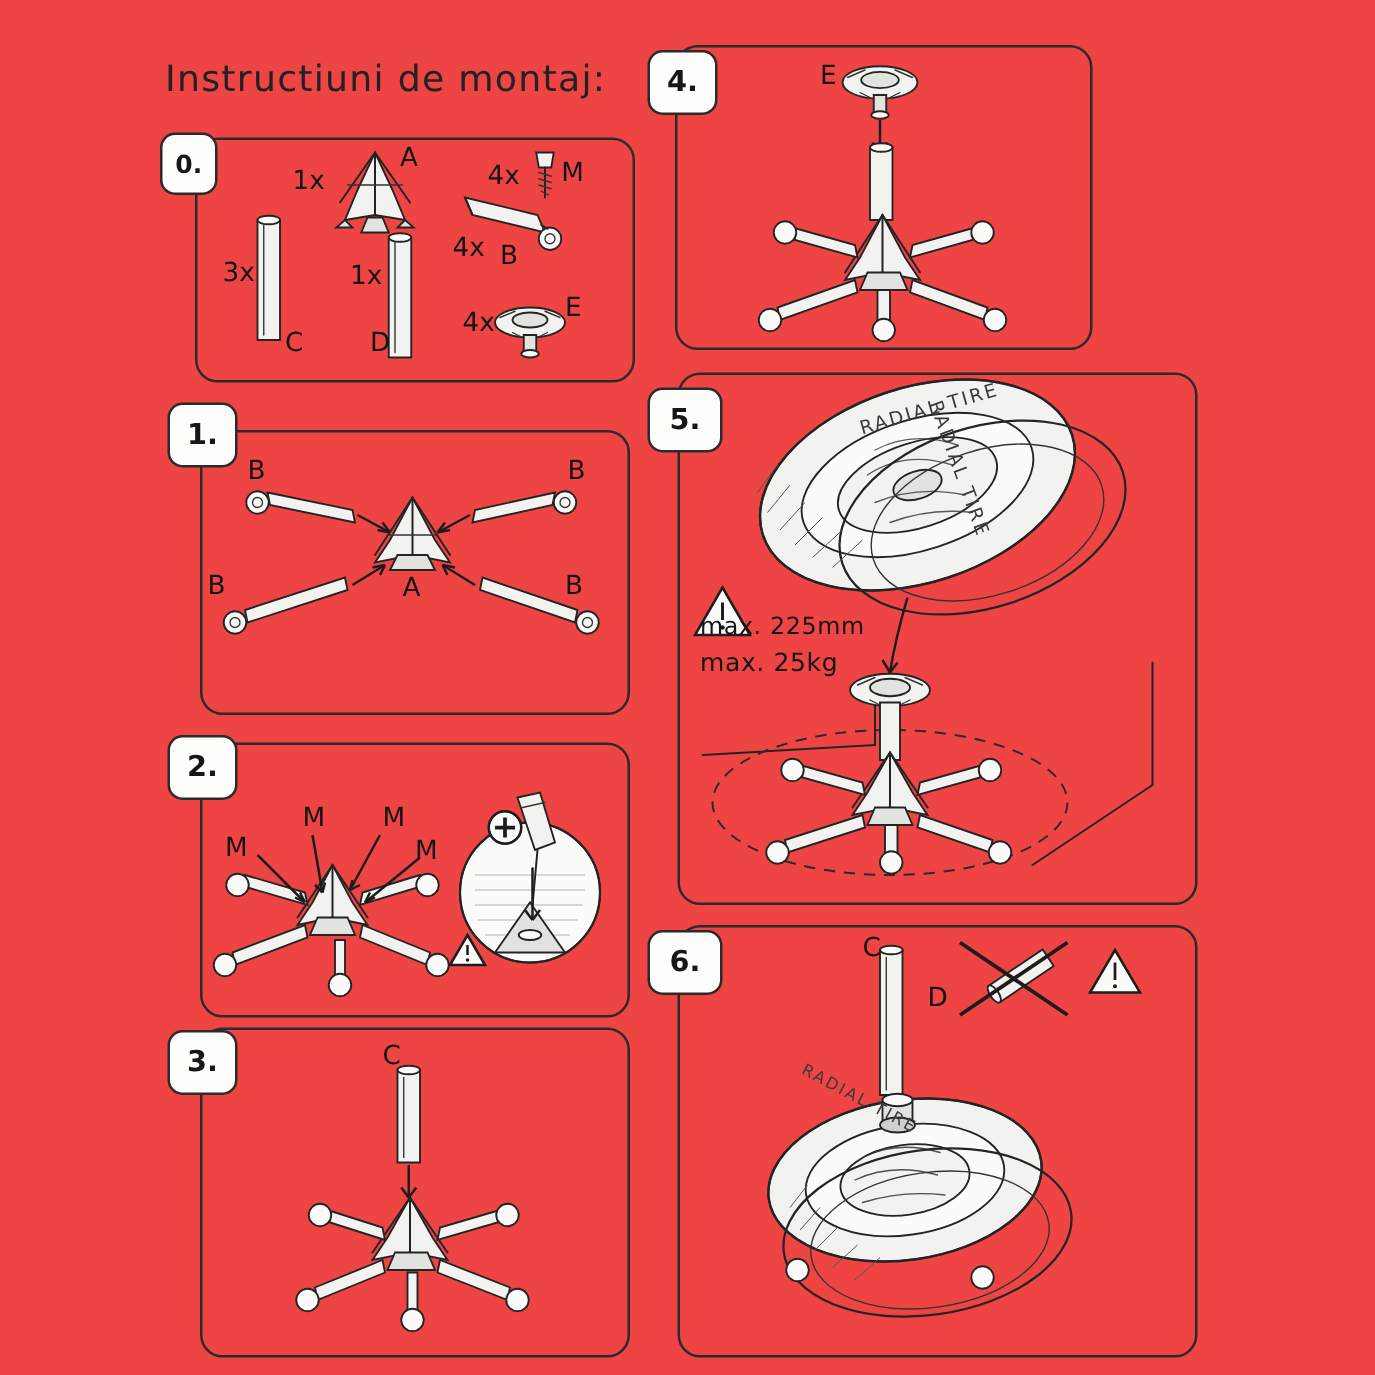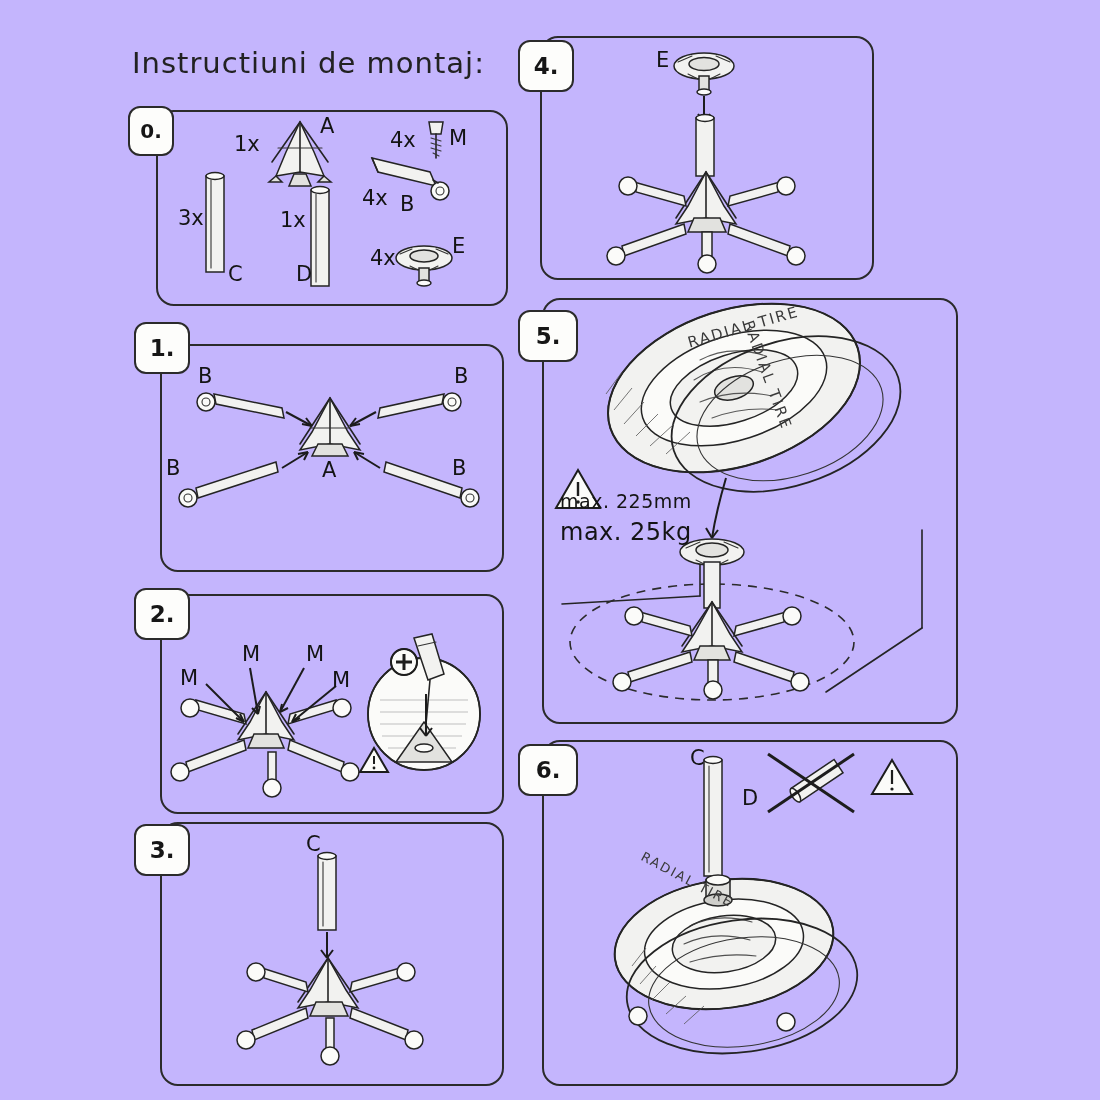--- a/index.html
+++ b/index.html
@@ -4,21 +4,21 @@
 <style>
   html, body {
     margin: 0;
     padding: 0;
     background: #ffffff;
   }
   #page {
     position: relative;
     width: 1100px;
     height: 1100px;
-    background: #c4b5fd;
+    background: #ef4444;
     font-family: "DejaVu Sans", sans-serif;
     color: #1b1b1b;
     overflow: hidden;
   }
   
   .title {
     position: absolute;
     left: 132px;
     top: 46px;
     font-size: 29px;
@@ -398,21 +398,21 @@
       <path class="fill-lt" d="M628,672 L690,652 L692,662 L630,682 Z"></path>
       <circle class="fill-w" cx="622" cy="682" r="9"></circle>
       <path class="fill-lt" d="M794,672 L736,652 L734,662 L792,682 Z"></path>
       <circle class="fill-w" cx="800" cy="682" r="9"></circle>
       <path class="fill-lt" d="M708,660 L708,684 L718,684 L718,660 Z"></path>
       <circle class="fill-w" cx="713" cy="690" r="9"></circle>
     </g>
   </svg>
 
   <div class="note" style="left:560px; top:490px; font-size:19px;">max. 225mm</div>
-  <div class="note" style="left:560px; top:518px; font-size:24px;">max. 25kg</div>
+  <div class="note" style="left:560px; top:518px; font-size:20px;">max. 25kg</div>
 
   <div class="panel" style="left:542px; top:740px; width:412px; height:342px;"></div>
   <div class="badge" style="left:518px; top:744px; width:56px; height:48px;">6.</div>
 
   <svg width="1100" height="1100">
 
     <g>
       <path class="fill-lt" d="M704,760 L722,760 L722,876 L704,876 Z"></path>
       <ellipse class="fill-w" cx="713" cy="760" rx="9" ry="3.4"></ellipse>
       <path class="ln-thin" d="M709,766 L709,872"></path>

